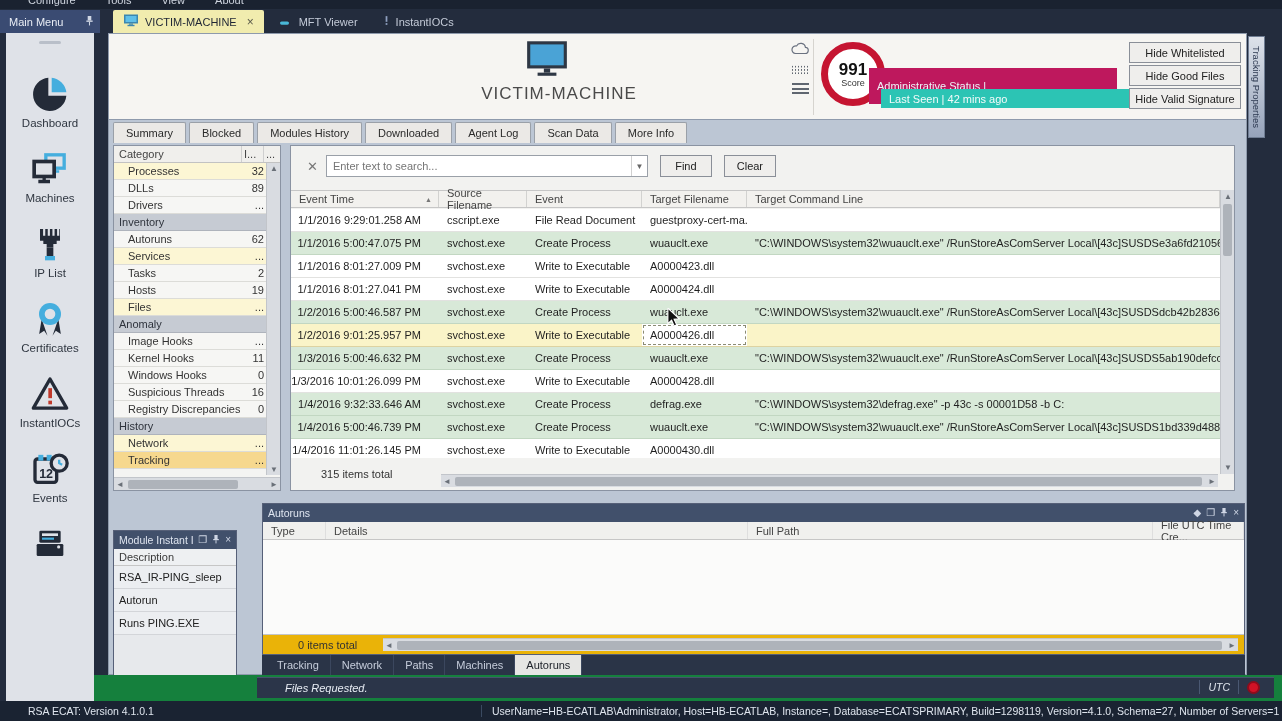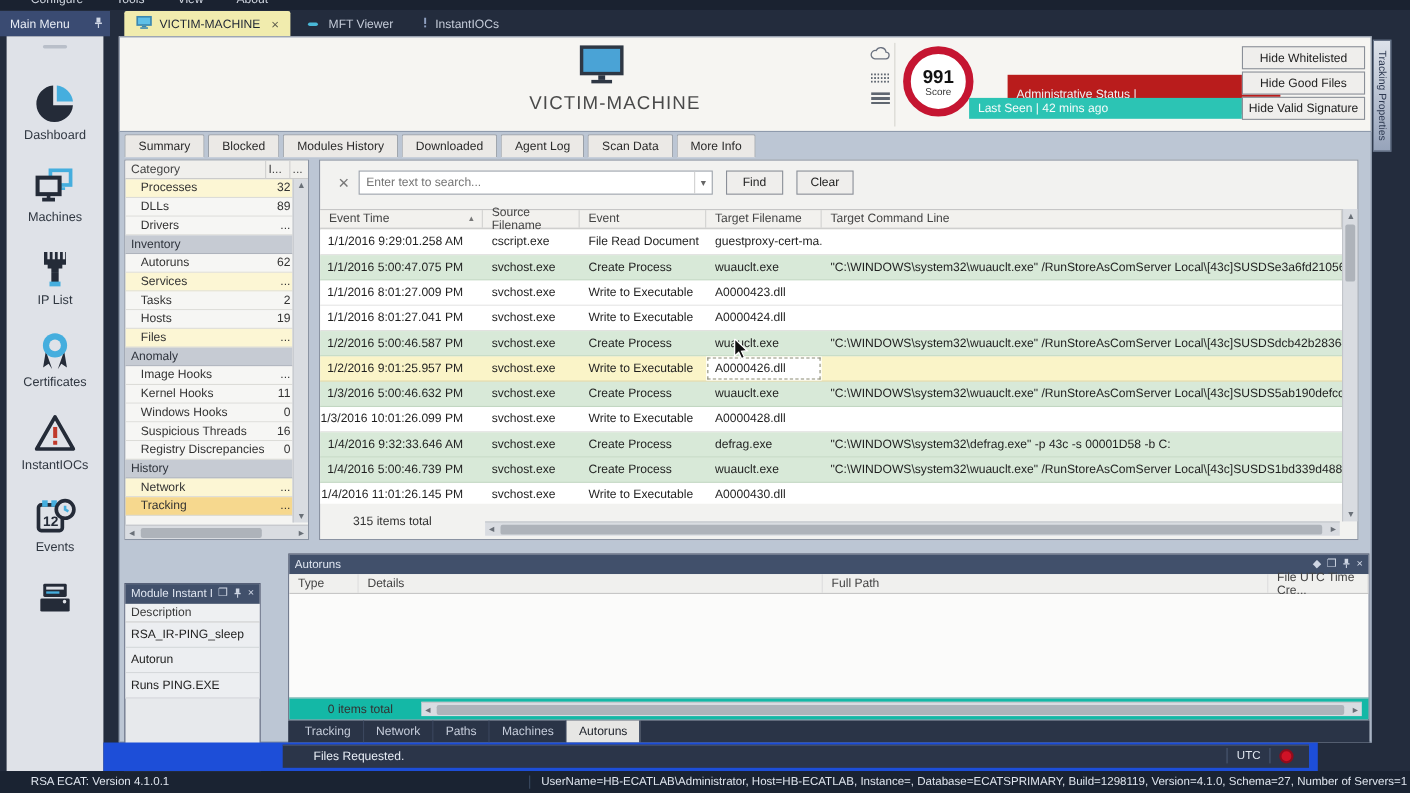--- a/index.html
+++ b/index.html
@@ -30,21 +30,21 @@
   .hdr-panel{position:absolute;left:108px;top:33px;width:1139px;height:87px;background:#f6f5f2;border:1px solid #8e9aac;}
   .machine-id{position:absolute;left:390px;top:5px;width:120px;text-align:center;}
   .machine-name{position:absolute;left:255px;top:50px;width:390px;text-align:center;font-size:17px;letter-spacing:1px;color:#4a4a4a;}
   .hdr-icons{position:absolute;left:678px;top:8px;width:26px;display:flex;flex-direction:column;align-items:center;gap:8px;}
   .kb-icon{width:18px;height:10px;background:radial-gradient(#5f6670 34%,transparent 36%);background-size:3px 3.3px;}
   .burger-icon{width:17px;height:11px;background:repeating-linear-gradient(to bottom,#5f6670 0 2px,transparent 2px 4.5px);}
   .hdr-div{position:absolute;left:704px;top:5px;width:1px;height:76px;background:#d6d4cf;}
   .score-wrap{position:absolute;left:712px;top:8px;width:64px;height:64px;border:7px solid #c51531;border-radius:50%;background:#fff;display:flex;flex-direction:column;align-items:center;justify-content:center;}
   .score-num{font-size:17px;font-weight:bold;color:#111;line-height:17px;}
   .score-lbl{font-size:9px;color:#333;}
-  .status-admin{position:absolute;left:807px;top:34px;width:248px;height:36px;background:#b91c1c;color:#eef3f7;display:flex;align-items:center;padding-left:8px;font-size:11px;}
+  .status-admin{position:absolute;left:760px;top:34px;width:248px;height:36px;background:#be185d;color:#eef3f7;display:flex;align-items:center;padding-left:8px;font-size:11px;}
   .status-seen{position:absolute;left:772px;top:55px;width:248px;height:19px;background:#2cc4b4;color:#f4fbfa;display:flex;align-items:center;padding-left:8px;font-size:11px;}
   .hdr-buttons{position:absolute;left:1020px;top:8px;width:112px;display:flex;flex-direction:column;gap:2px;}
   .hbtn{height:21px;background:#efeeec;border:1px solid #8a8f98;font-size:11px;color:#222;padding:0;}
 
   
   .side-tab{position:absolute;left:1248px;top:36px;width:17px;height:102px;background:linear-gradient(to bottom,#dde2ea,#96a3ba);border:1px solid #6f7d93;writing-mode:vertical-rl;font-size:9.5px;color:#2c3850;display:flex;align-items:center;justify-content:center;}
 
   
   .ctabs{position:absolute;left:113px;top:122px;height:21px;display:flex;gap:3px;}
   .ctab{height:21px;background:#ebe9e6;border:1px solid #9aa0a8;border-bottom:none;border-radius:2px 2px 0 0;display:flex;align-items:center;padding:0 12px;font-size:11px;color:#2a2a2a;}
@@ -110,31 +110,31 @@
   .ioc-row{height:23px;border-bottom:1px solid #d3d5d9;font-size:11px;color:#222;display:flex;align-items:center;padding-left:5px;background:#eceef1;}
   .ioc-footer{position:absolute;left:0;bottom:0;right:0;height:20px;background:#dfe1e5;border-top:1px solid #c2c5ca;display:flex;align-items:center;}
   .ioc-footer .cnt{flex:1;text-align:center;font-size:11px;color:#333;}
   .ioc-footer .arr{font-size:8px;color:#555;margin-right:6px;letter-spacing:3px;}
 
   
   .auto-panel{position:absolute;left:262px;top:503px;width:983px;height:152px;background:#fdfdfc;border:1px solid #566078;}
   .auto-head{position:absolute;left:0;top:18px;right:0;height:18px;background:#f0f0ee;border-bottom:1px solid #c6c6c6;display:flex;font-size:11px;color:#444;}
   .auto-head .th{padding-left:8px;display:flex;align-items:center;border-right:1px solid #dedede;}
   .auto-body{position:absolute;left:0;top:36px;right:0;bottom:20px;background:#fbfbfa;}
-  .auto-footer{position:absolute;left:0;bottom:0;right:0;height:20px;background:#14b8a6;border-top:1px solid #c2c5ca;}
+  .auto-footer{position:absolute;left:0;bottom:0;right:0;height:20px;background:#eab308;border-top:1px solid #c2c5ca;}
   .auto-footer .cnt{position:absolute;left:35px;top:4px;font-size:11px;color:#333;}
   .auto-hscroll{left:120px;right:6px;bottom:3px;}
 
   
   .btabs{position:absolute;left:262px;top:655px;width:983px;height:20px;background:#2a3447;display:flex;align-items:stretch;padding-left:4px;}
   .btab{display:flex;align-items:center;padding:0 11px;color:#c6cddb;font-size:11px;border-right:1px solid #3b475e;}
   .btab.active{background:#e6e6e4;color:#20242c;}
 
   
-  .msgbar{position:absolute;left:94px;top:675px;width:1104px;height:26px;background:#1d4ed8;}
+  .msgbar{position:absolute;left:94px;top:675px;width:1188px;height:26px;background:#15803d;font-style:italic;}
   .msg-inset{position:absolute;left:163px;top:2px;right:8px;bottom:3px;background:#2b3549;border-top:1px solid #46536d;display:flex;align-items:center;padding-left:28px;color:#e8edf5;font-size:11px;}
   .utc-cell{position:absolute;right:22px;top:3px;height:18px;display:flex;align-items:center;gap:8px;color:#dfe5ee;font-size:10.5px;}
   .utc-cell .sep{width:1px;height:14px;background:#4a5872;}
   .red-dot{width:13px;height:13px;border-radius:50%;background:#d01226;border:2px solid #8e0c1c;}
   .statusbar{position:absolute;left:0;top:701px;width:1282px;height:20px;background:#1a2332;color:#dfe5ee;font-size:10.5px;}
   .statusbar .left{position:absolute;left:28px;top:4px;}
   .statusbar .right{position:absolute;left:481px;top:4px;padding-left:10px;border-left:1px solid #3a4a61;white-space:nowrap;}
 
   .cursor{position:absolute;left:666px;top:308px;z-index:50;}
 </style>

